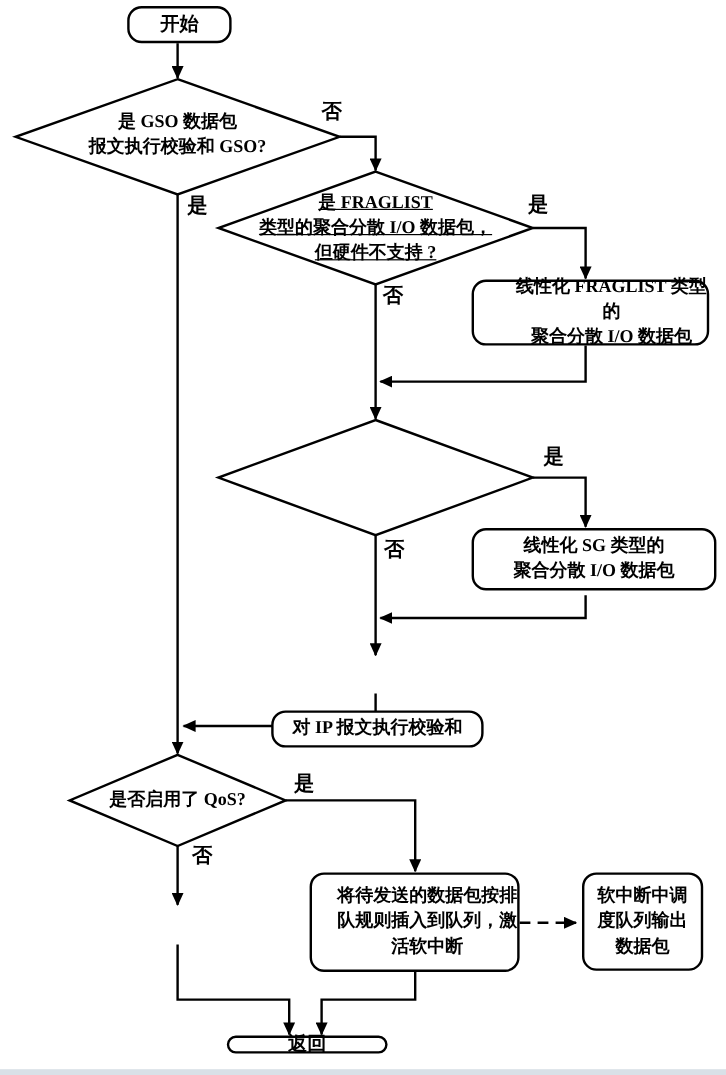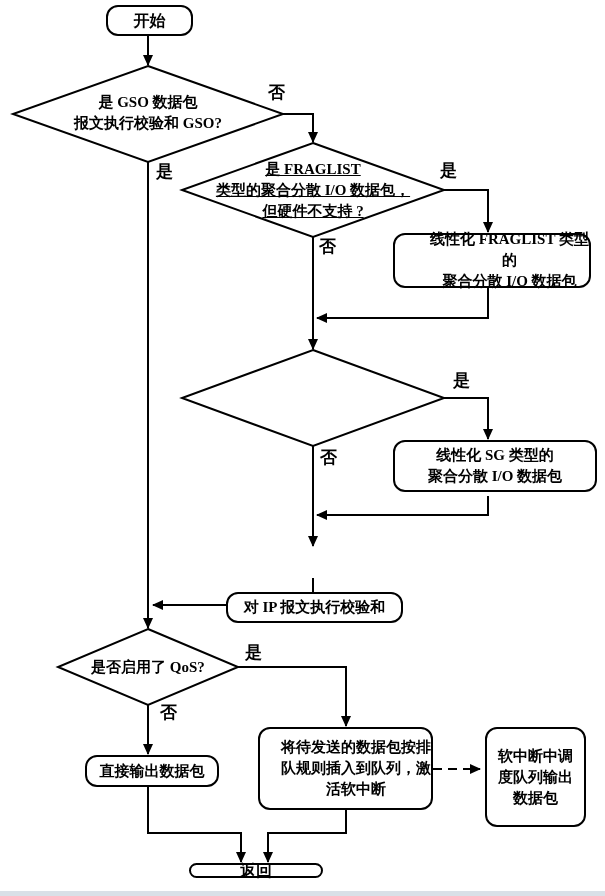--- a/index.html
+++ b/index.html
@@ -72,27 +72,26 @@
   <div class="node box" style="left:106px;top:5px;width:87px;height:31px;font-size:16px;">开始</div>
 
   <div class="node box" style="left:393px;top:233px;width:198px;height:55px;padding-left:35px;">线性化 FRAGLIST 类型的
 聚合分散 I/O 数据包</div>
 
   <div class="node box" style="left:393px;top:440px;width:204px;height:52px;">线性化 SG 类型的
 聚合分散 I/O 数据包</div>
 
   <div class="node box" style="left:226px;top:547px;width:177px;height:31px;margin-top:45px;">对 IP 报文执行校验和</div>
 
-  <div class="node box" style="left:85px;top:755px;width:134px;height:32px;">直接输出数据包</div>
 
   <div class="node box" style="left:258px;top:727px;width:175px;height:83px;padding-left:21px;">将待发送的数据包按排
 队规则插入到队列，激
 活软中断</div>
 
-  <div class="node box" style="left:485px;top:727px;width:101px;height:100px;">软中断中调
+  <div class="node box" style="left:485px;top:727px;width:101px;height:82px;">软中断中调
 度队列输出
 数据包</div>
 
   <div class="node box" style="left:189px;top:863px;width:134px;height:15px;font-size:16px;">返回</div>
 
   <div class="node" style="left:28px;top:88px;width:240px;height:50px;">是 GSO 数据包
 报文执行校验和 GSO?</div>
 
   <div class="node" style="left:188px;top:156px;width:250px;height:68px;text-decoration:underline;">是 FRAGLIST
 类型的聚合分散 I/O 数据包，

